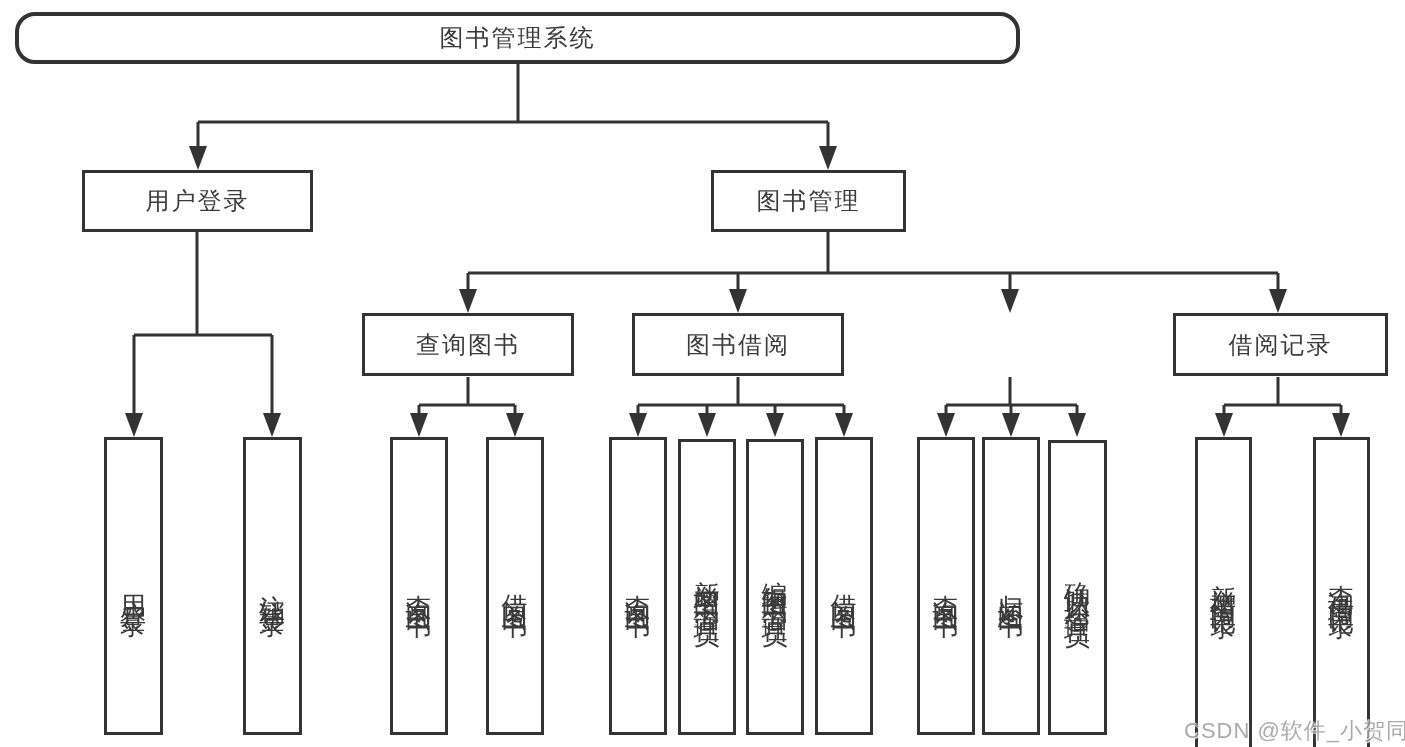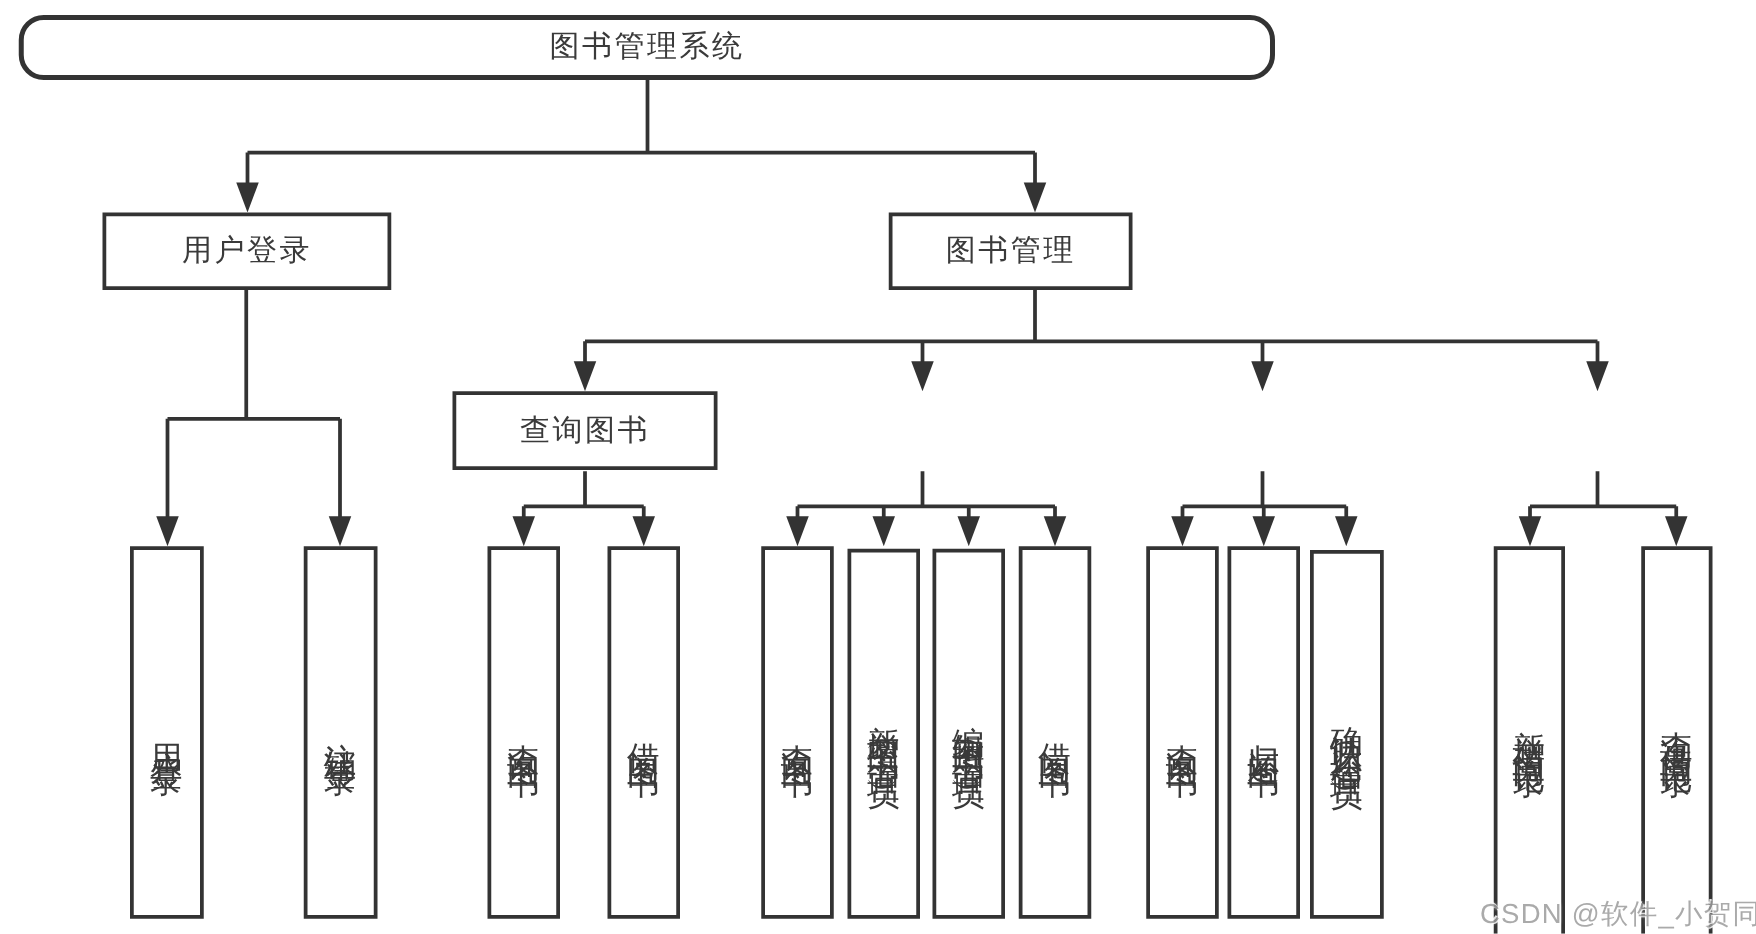--- a/index.html
+++ b/index.html
@@ -91,20 +91,26 @@
   <div class="node h" style="left:82px;top:170px;width:231px;height:62px">
     <span class="lbl">用户登录</span>
   </div>
   <div class="node h" style="left:711px;top:170px;width:195px;height:62px">
     <span class="lbl">图书管理</span>
   </div>
 
   <div class="node h" style="left:362px;top:313px;width:212px;height:63px">
     <span class="lbl">查询图书</span>
   </div>
+  <div class="node h" style="left:632px;top:313px;width:212px;height:63px">
+    <span class="lbl">图书借阅</span>
+  </div>
+  <div class="node h" style="left:1173px;top:313px;width:215px;height:63px">
+    <span class="lbl">借阅记录</span>
+  </div>
 
   <div class="node v" style="left:104px;top:437px;width:59px;height:298px">
     <span class="lbl">用户登录</span>
   </div>
   <div class="node v" style="left:243px;top:437px;width:59px;height:298px">
     <span class="lbl">注销登录</span>
   </div>
 
   <div class="node v" style="left:390px;top:437px;width:58px;height:298px">
     <span class="lbl">查询图书</span>

